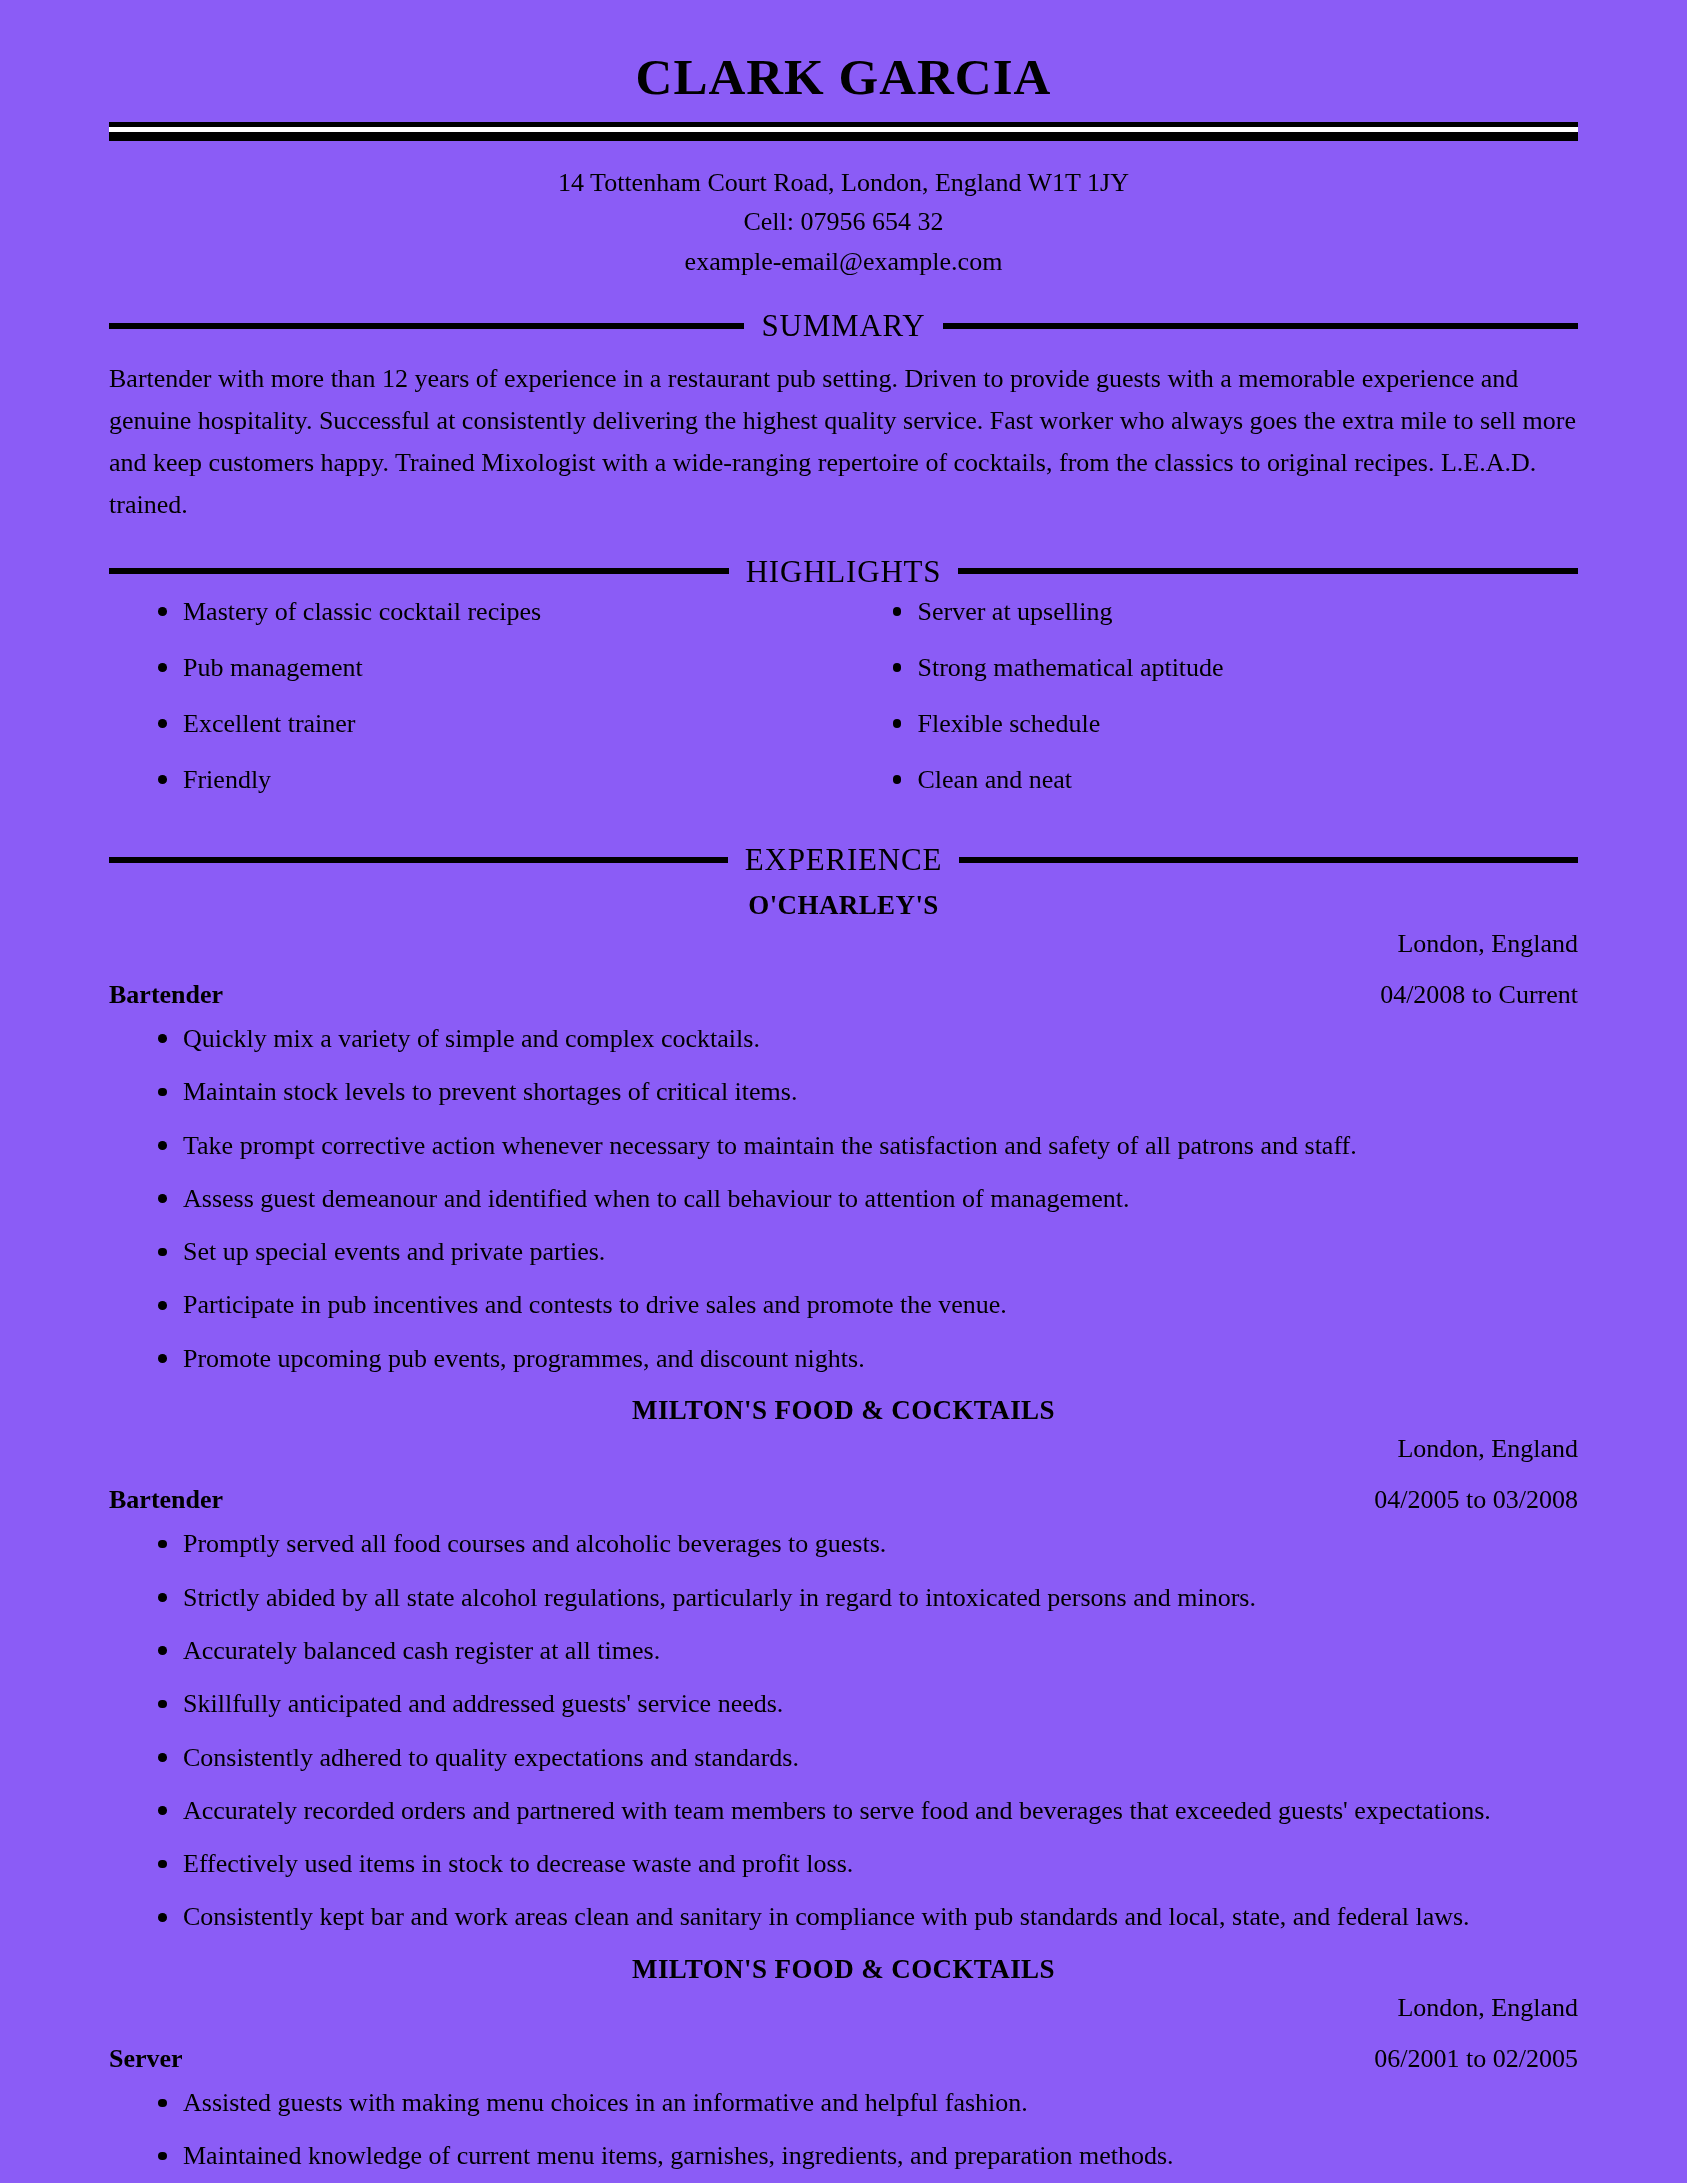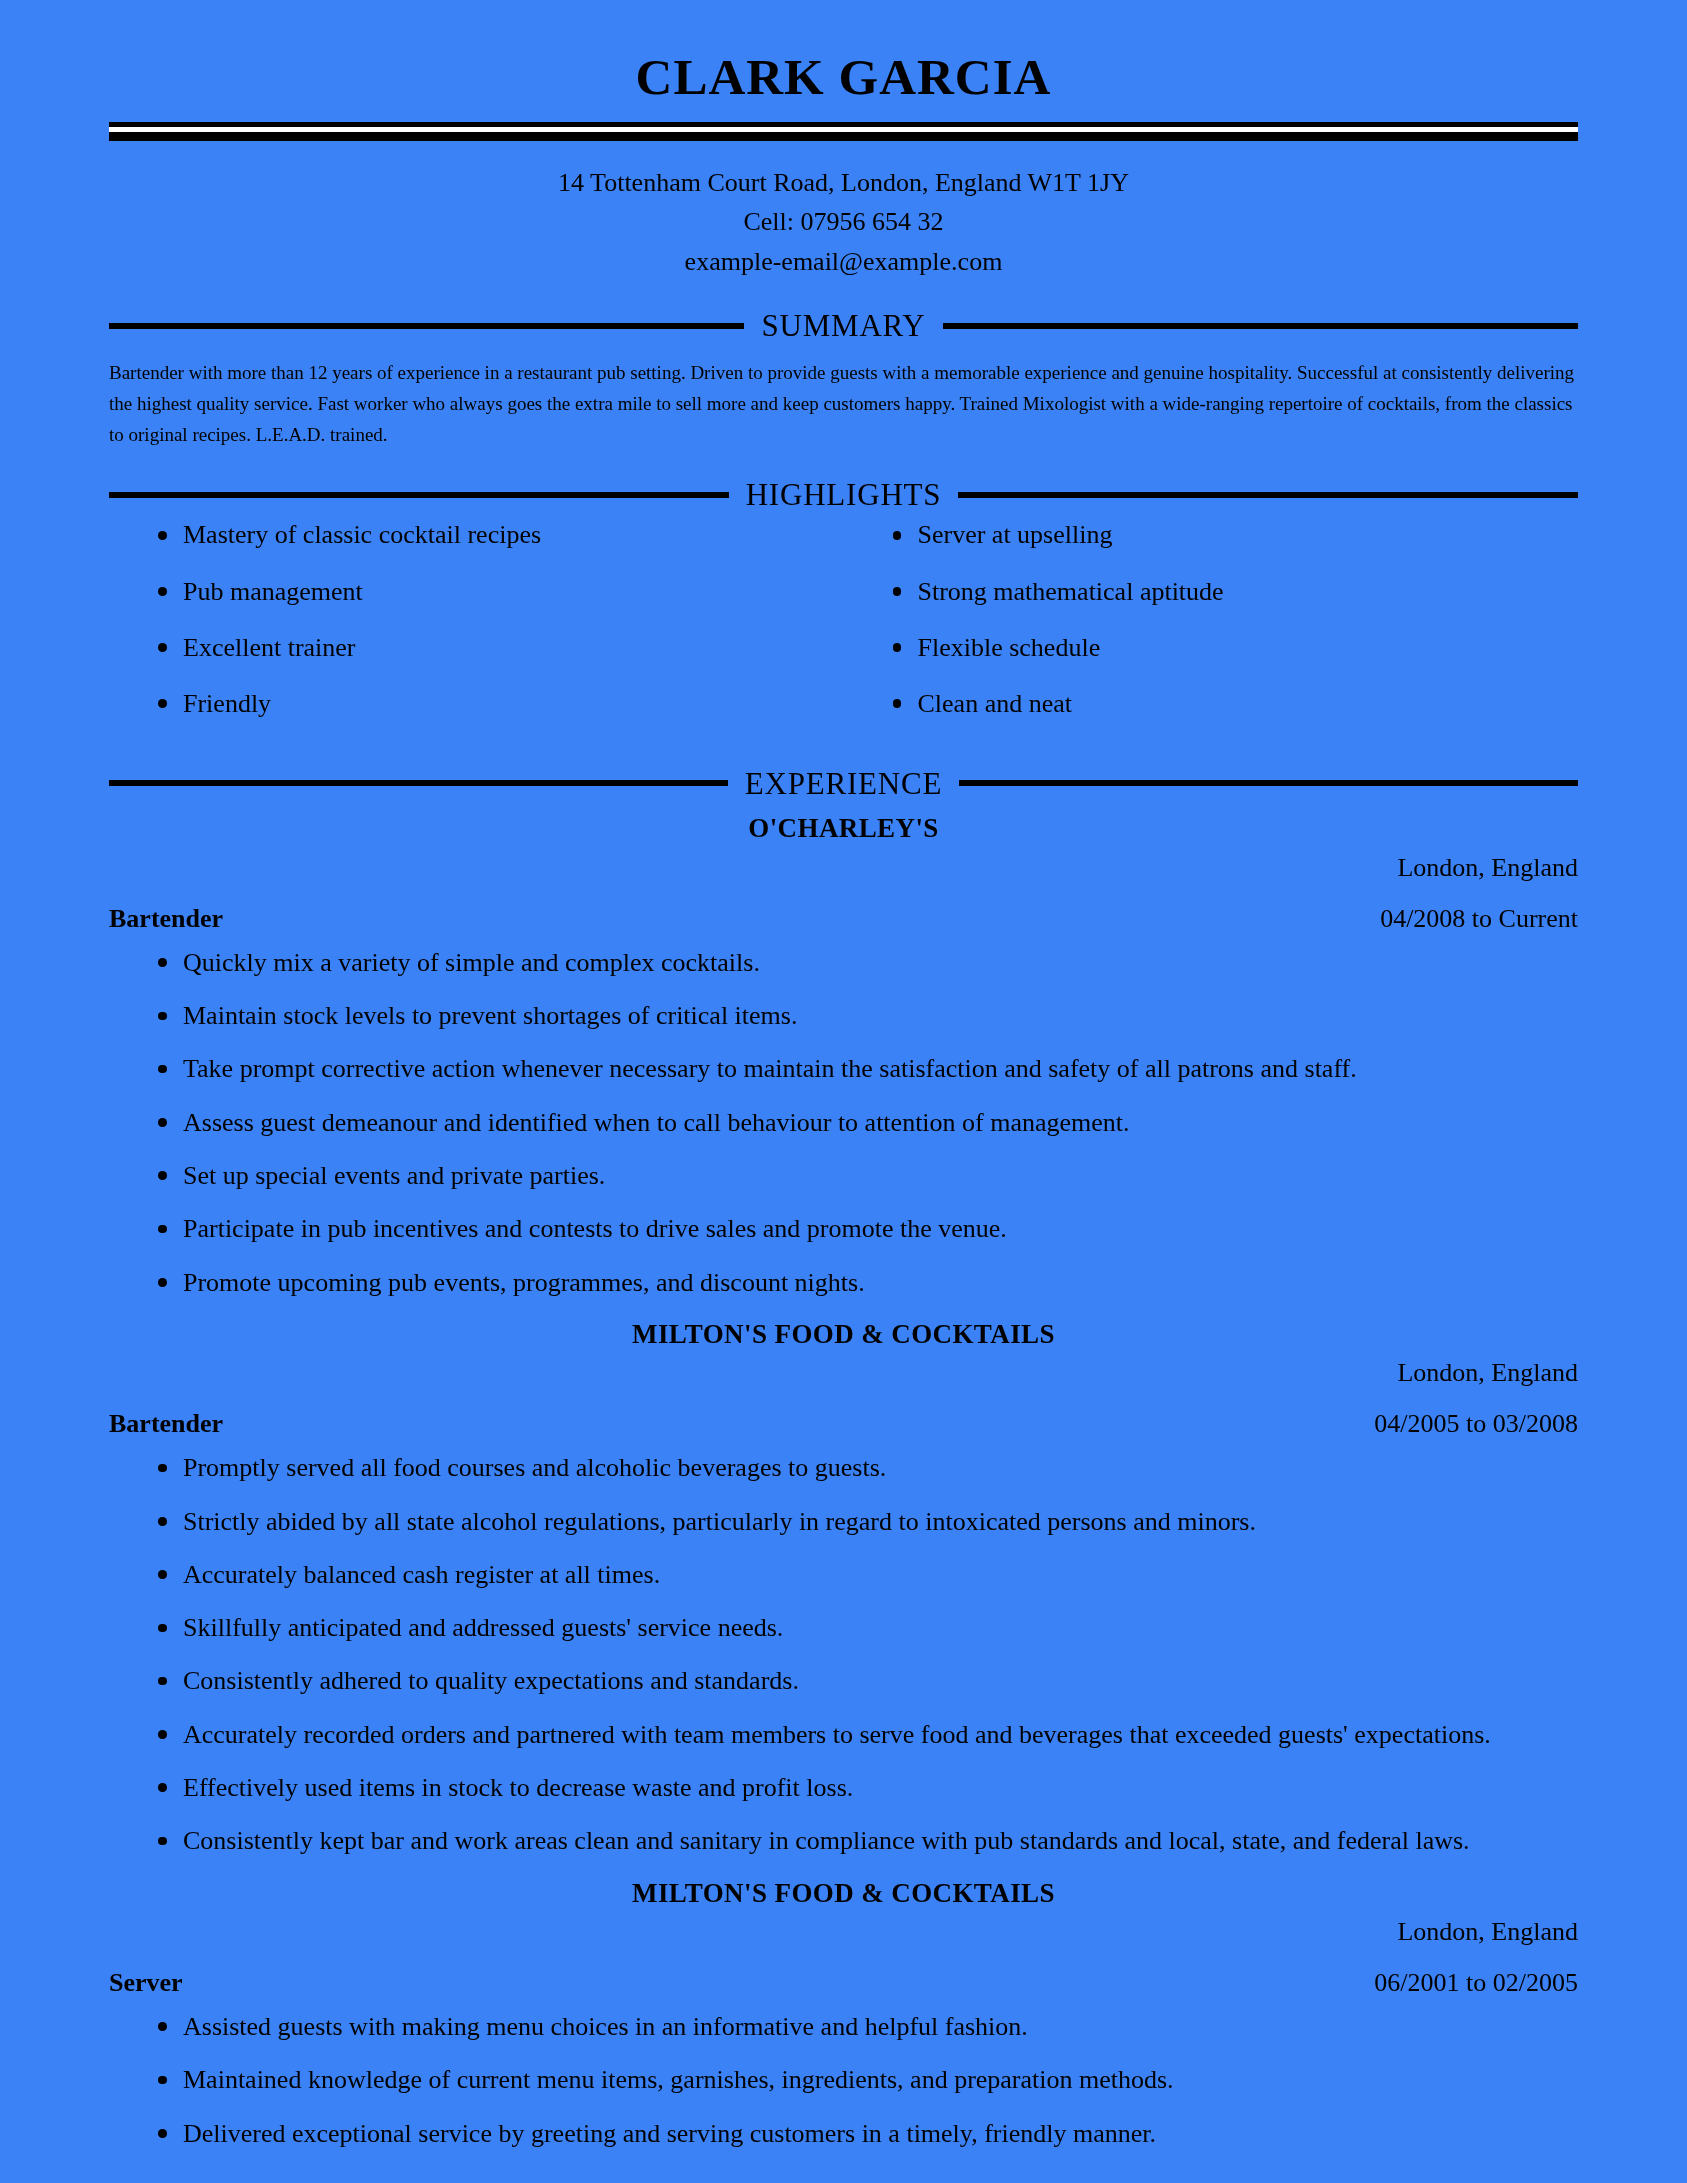--- a/index.html
+++ b/index.html
@@ -8,21 +8,21 @@
     background: #ffffff;
   }
   body {
     font-family: "Liberation Serif", "DejaVu Serif", serif;
     color: #000000;
   }
   .page {
     position: relative;
     width: 1687px;
     height: 2183px;
-    background: #3b82f6;
+    background: #8b5cf6;
     box-sizing: border-box;
     padding: 0 109px;
     overflow: hidden;
   }
 
   
   .name-block {
     padding-top: 49px;
   }
   .full-name {
@@ -75,21 +75,21 @@
     font-size: 31px;
     font-weight: normal;
     letter-spacing: 0.8px;
     padding: 0 17px;
     white-space: nowrap;
     line-height: 1;
   }
 
   
   .summary-text {
-    font-size: 19px;
+    font-size: 26px;
     line-height: 1.62;
     text-align: left;
     margin-top: 17px;
   }
 
   
   .highlights {
     display: flex;
   }
   .hl-col {

